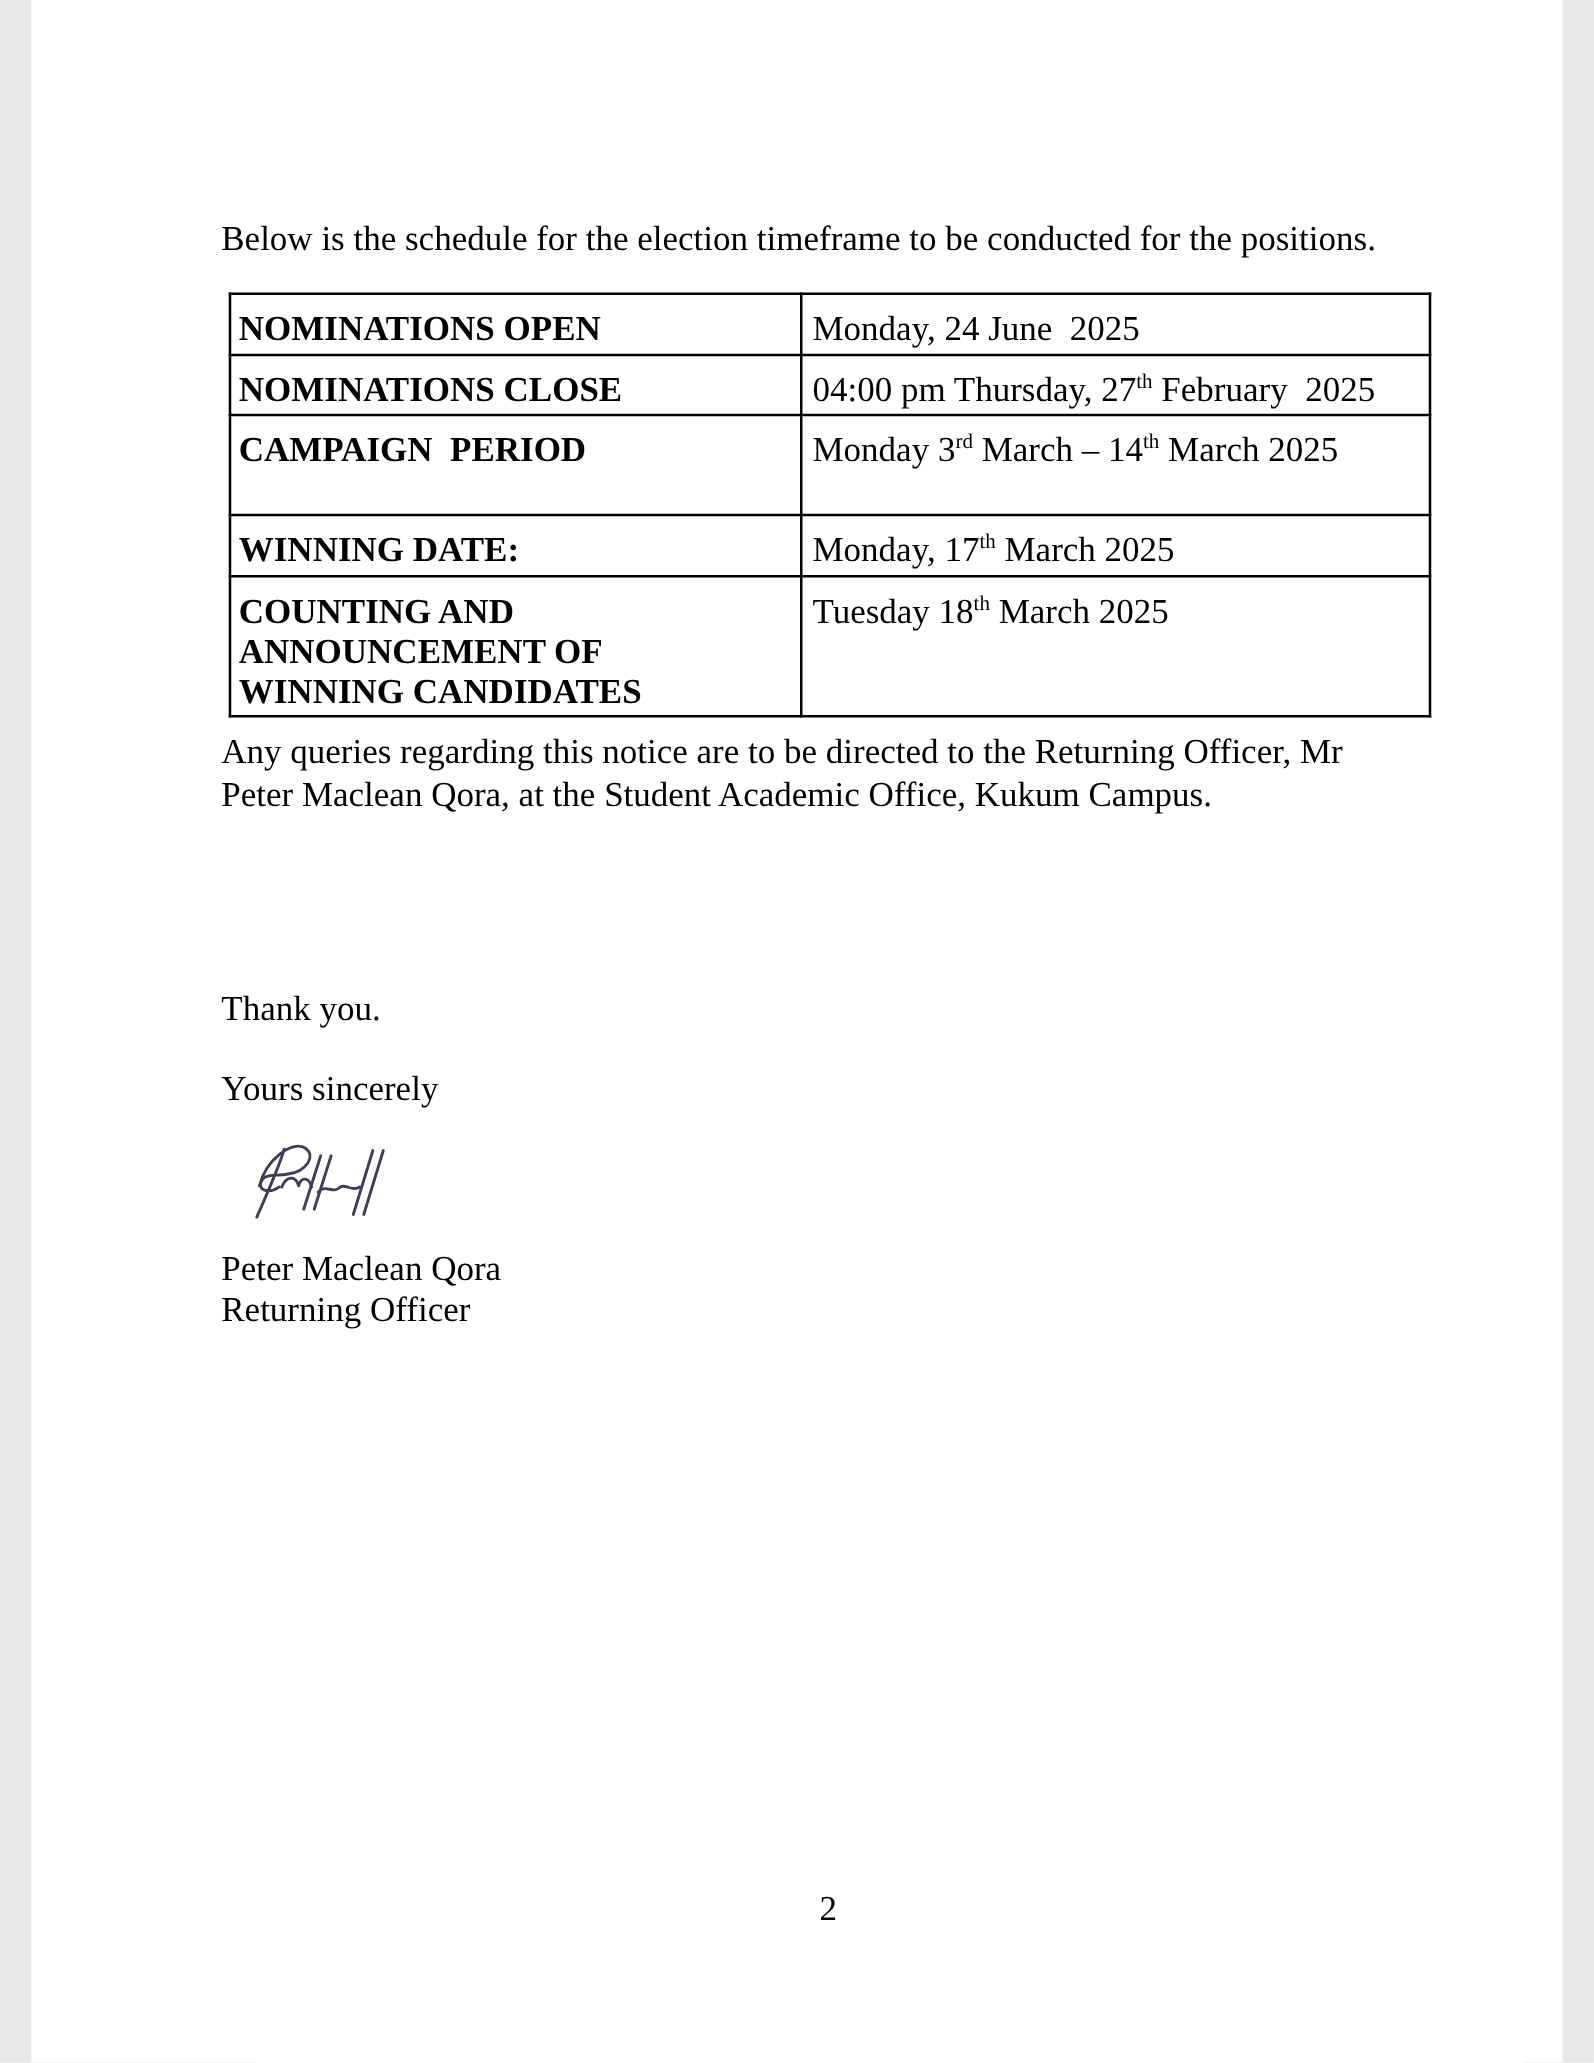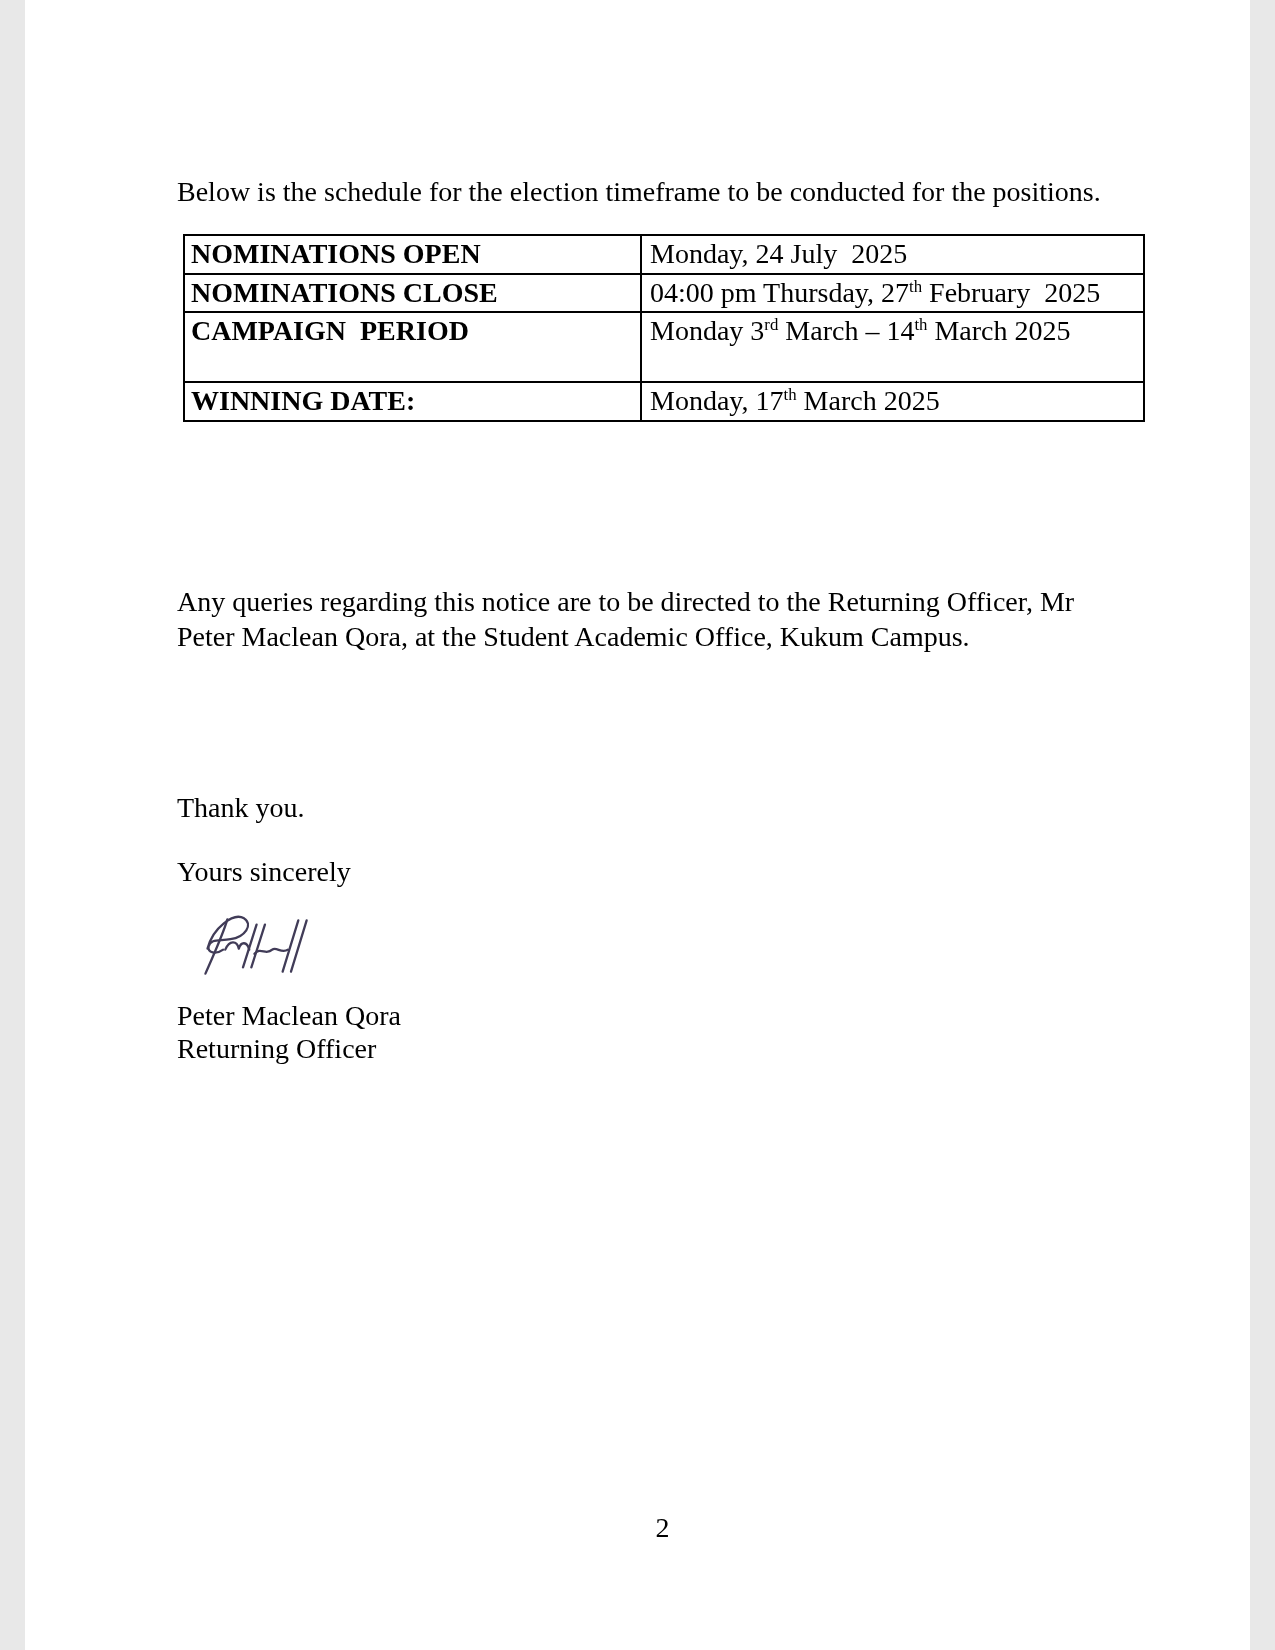--- a/index.html
+++ b/index.html
@@ -36,21 +36,21 @@
     top: 234px;
     width: 962px;
     border-collapse: collapse;
     table-layout: fixed;
   }
   table.schedule td {
     border: 2px solid #000000;
     font-size: 28px;
     line-height: 32px;
     vertical-align: top;
-    padding: 2px 8px 2px 6px;
+    padding: 12px 8px 2px 6px;
     white-space: pre-wrap;
     overflow: hidden;
     margin-left: 18px;
   }
   table.schedule td.label-cell {
     width: 441px;
     font-weight: bold;
   }
   table.schedule td.value-cell {
     padding-left: 8px;
@@ -92,33 +92,39 @@
 <body>
 
 <div class="page">
 
   <div class="textline intro">Below is the schedule for the election timeframe to be conducted for the positions.</div>
 
   <table class="schedule">
     <tbody>
         <tr>
           <td class="label-cell">NOMINATIONS OPEN</td>
-          <td class="value-cell">Monday, 24 July  2025</td>
+          <td class="value-cell">Monday, 24 June  2025</td>
         </tr>
         <tr>
           <td class="label-cell">NOMINATIONS CLOSE</td>
           <td class="value-cell">04:00 pm Thursday, 27<sup>th</sup> February  2025</td>
         </tr>
         <tr>
           <td class="label-cell">CAMPAIGN  PERIOD</td>
           <td class="value-cell">Monday 3<sup>rd</sup> March – 14<sup>th</sup> March 2025</td>
         </tr>
         <tr>
           <td class="label-cell">WINNING DATE:</td>
           <td class="value-cell">Monday, 17<sup>th</sup> March 2025</td>
+        </tr>
+        <tr>
+          <td class="label-cell">COUNTING AND
+ANNOUNCEMENT OF
+WINNING CANDIDATES</td>
+          <td class="value-cell">Tuesday 18<sup>th</sup> March 2025</td>
         </tr>
       </tbody>
   </table>
 
   <div class="para queries">Any queries regarding this notice are to be directed to the Returning Officer, Mr
 Peter Maclean Qora, at the Student Academic Office, Kukum Campus.</div>
 
   <div class="textline thankyou">Thank you.</div>
 
   <div class="textline closing">Yours sincerely</div>

